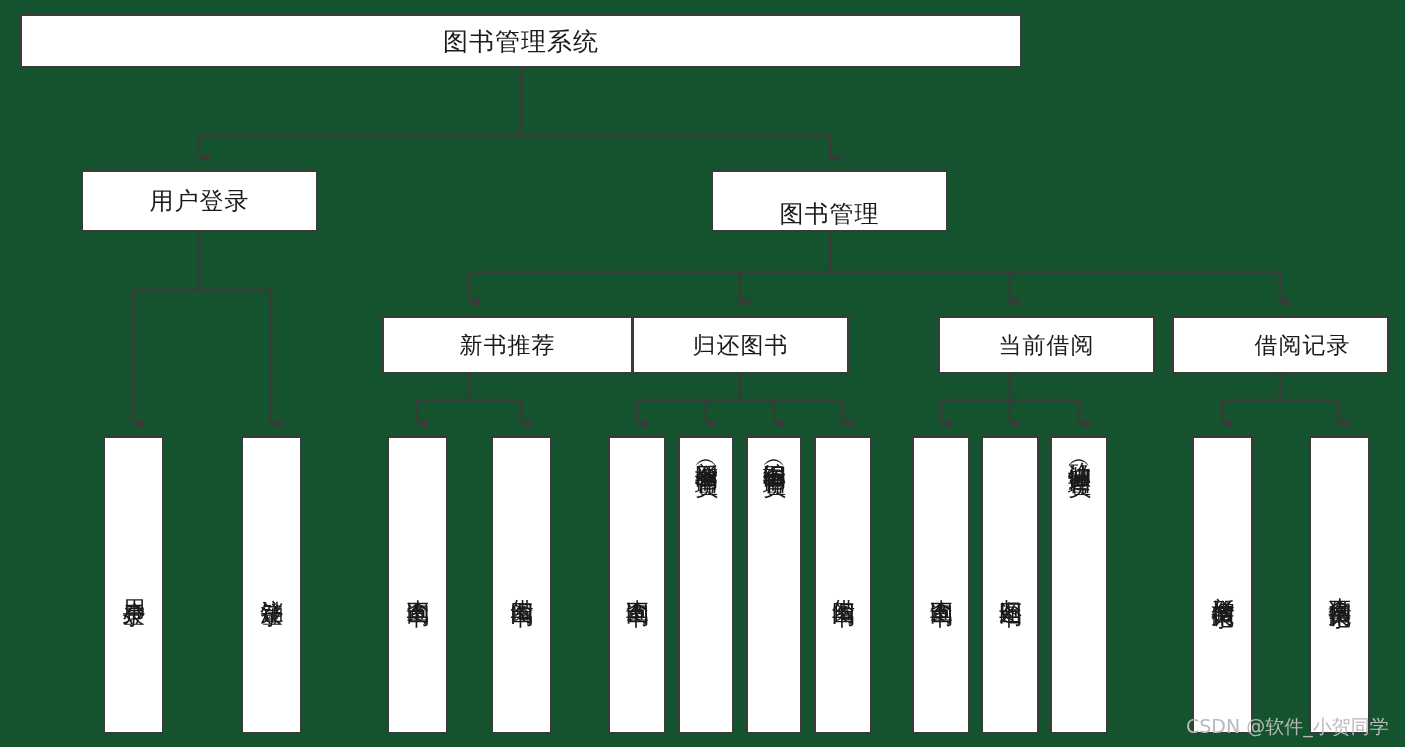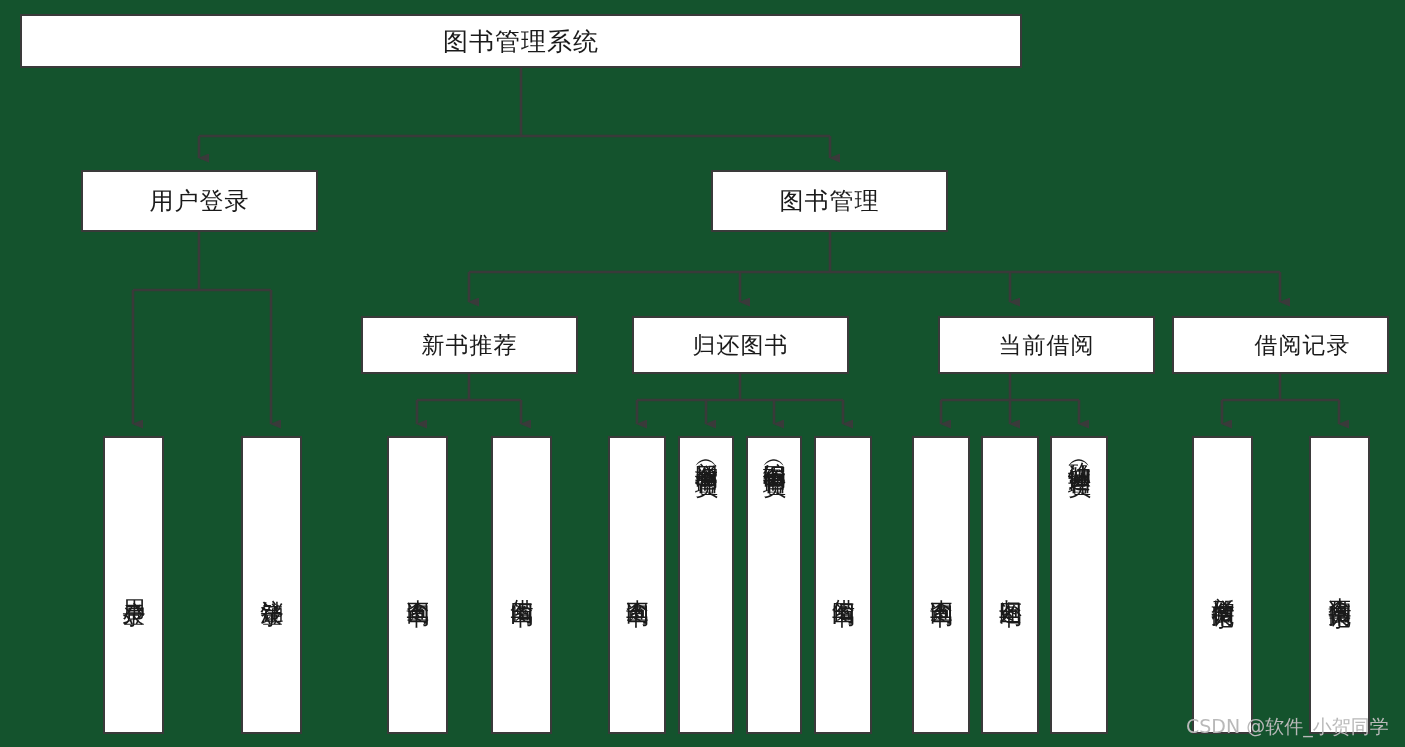--- a/index.html
+++ b/index.html
@@ -133,25 +133,25 @@
     </g>
   </svg>
 
   <div class="node node-root" style="left:20px; top:14px; width:1002px; height:54px;">
     <span>图书管理系统</span>
   </div>
 
   <div class="node node-l1" style="left:81px; top:170px; width:237px; height:62px;">
     <span>用户登录</span>
   </div>
-  <div class="node node-l1" style="left:711px; top:170px; width:237px; height:62px;">
+  <div class="node node-l1" style="left:711px; top:170px; width:237px; height:62px;align-items:flex-end;">
     <span>图书管理</span>
   </div>
 
-  <div class="node node-l2" style="left:361px; top:316px; width:217px; height:58px;justify-content:center;">
+  <div class="node node-l2" style="left:382px; top:316px; width:251px; height:58px;justify-content:center;">
     <span>新书推荐</span>
   </div>
   <div class="node node-l2" style="left:632px; top:316px; width:217px; height:58px;">
     <span>归还图书</span>
   </div>
   <div class="node node-l2" style="left:938px; top:316px; width:217px; height:58px;">
     <span>当前借阅</span>
   </div>
   <div class="node node-l2" style="left:1172px; top:316px; width:217px; height:58px;padding-left:44px;">
     <span>借阅记录</span>

